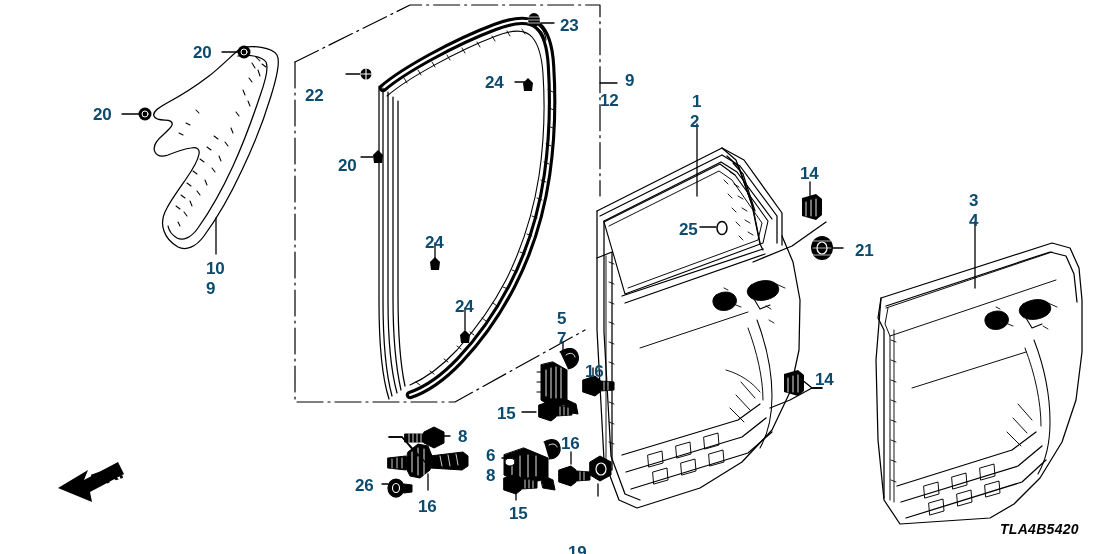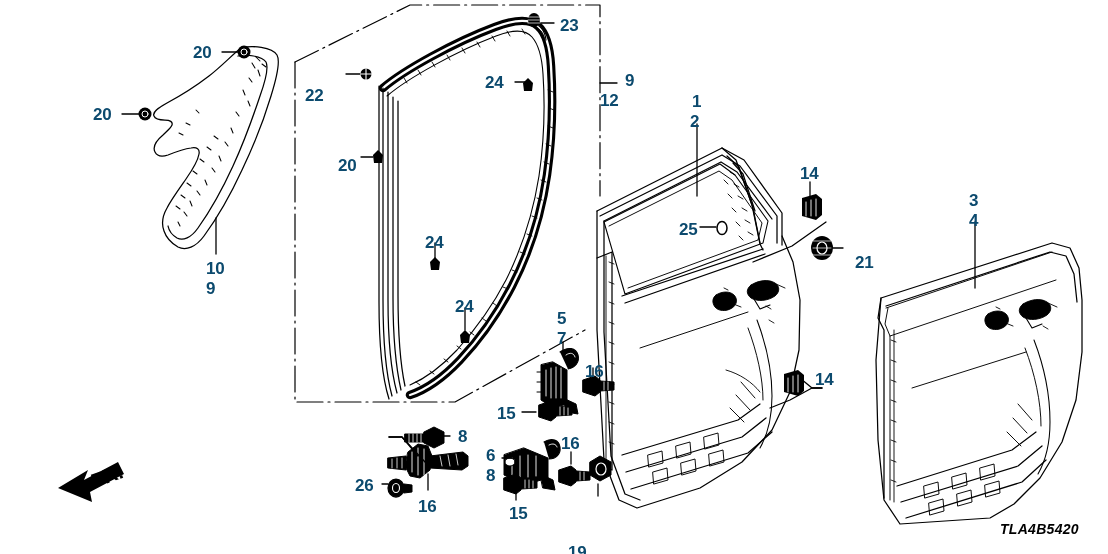--- a/index.html
+++ b/index.html
@@ -438,21 +438,21 @@
   <div class="callout" style="left:485px; top:74px;">24</div>
   <div class="callout" style="left:425px; top:234px;">24</div>
   <div class="callout" style="left:455px; top:298px;">24</div>
 
   <div class="callout" style="left:625px; top:72px;">9</div>
   <div class="callout" style="left:600px; top:92px;">12</div>
   <div class="callout" style="left:692px; top:93px;">1</div>
   <div class="callout" style="left:690px; top:113px;">2</div>
   <div class="callout" style="left:679px; top:221px;">25</div>
   <div class="callout" style="left:800px; top:165px;">14</div>
-  <div class="callout" style="left:855px; top:242px;margin-top:12px;">21</div>
+  <div class="callout" style="left:855px; top:242px;">21</div>
   <div class="callout" style="left:815px; top:371px;">14</div>
   <div class="callout" style="left:969px; top:192px;">3</div>
   <div class="callout" style="left:969px; top:212px;">4</div>
 
   <div class="callout" style="left:557px; top:310px;">5</div>
   <div class="callout" style="left:557px; top:330px;">7</div>
   <div class="callout" style="left:585px; top:363px;">16</div>
   <div class="callout" style="left:497px; top:405px;">15</div>
   <div class="callout" style="left:458px; top:428px;">8</div>
   <div class="callout" style="left:355px; top:477px;">26</div>

